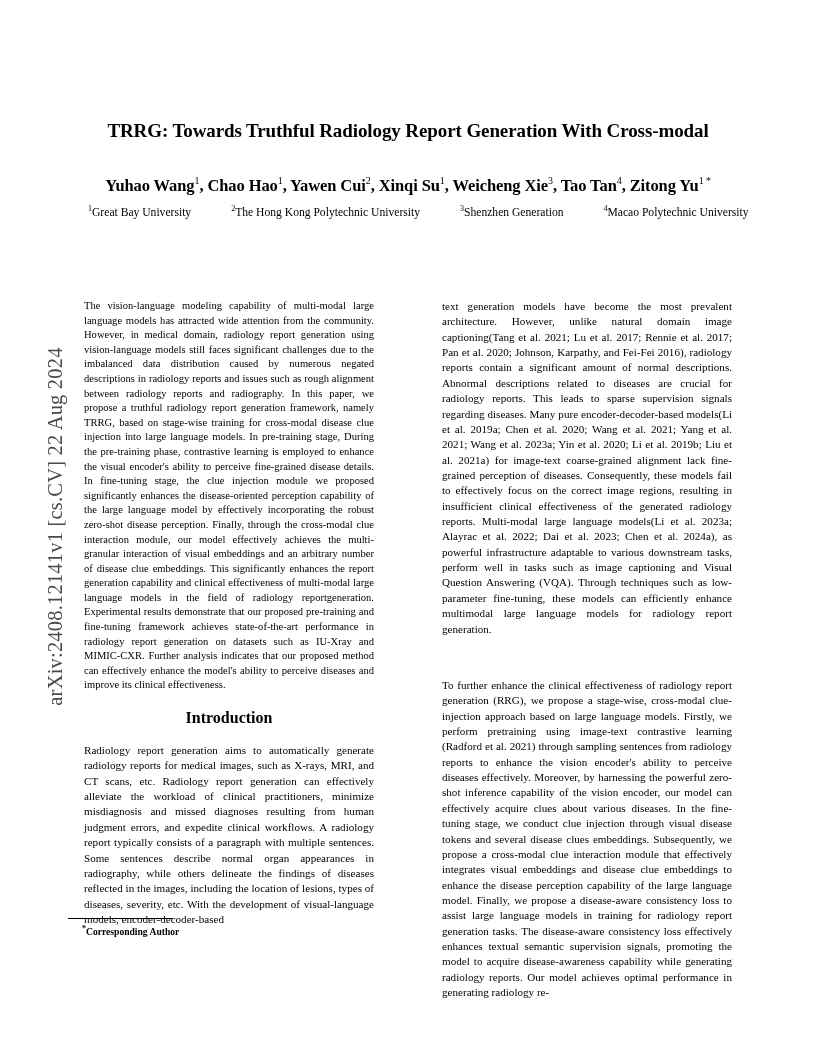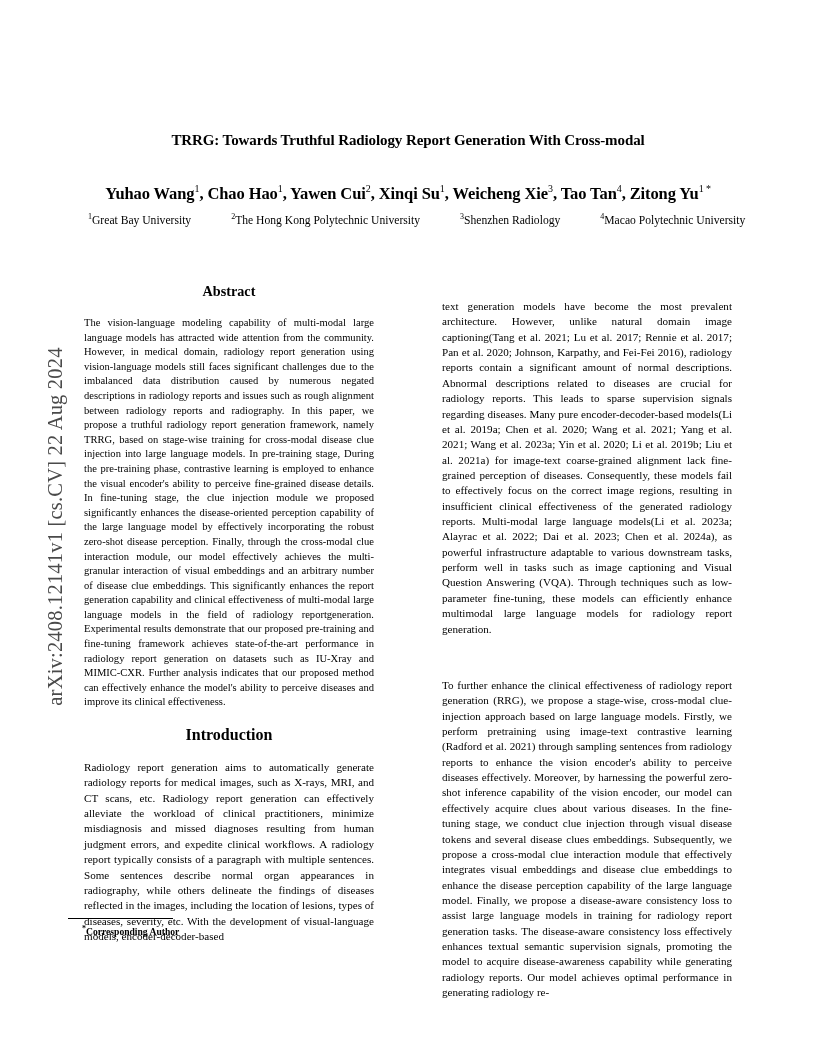--- a/index.html
+++ b/index.html
@@ -42,25 +42,25 @@
 
   
   #header {
     position: absolute;
     left: 68px;
     top: 118px;
     width: 680px;
     text-align: center;
   }
   #paper-title {
-    font-size: 15px;
+    font-size: 19px;
     font-weight: bold;
     line-height: 1.32;
     letter-spacing: -0.1px;
-    margin: 13px;
+    margin: 0;
   }
   #authors {
     margin-top: 32px;
     font-size: 16.5px;
     font-weight: bold;
     letter-spacing: -0.1px;
     white-space: nowrap;
   }
   #authors sup { font-size: 10px; font-weight: normal; vertical-align: super; }
   #authors .star { font-size: 10px; }
@@ -139,27 +139,26 @@
 
   <div id="arxiv-stamp">arXiv:2408.12141v1  [cs.CV]  22 Aug 2024</div>
 
   <div id="header">
     <h1 id="paper-title">
       <span>TRRG: Towards Truthful Radiology Report Generation With Cross-modal</span><br>
     </h1>
 
     <div id="authors"><span>Yuhao Wang</span><sup>1</sup>, <span>Chao Hao</span><sup>1</sup>, <span>Yawen Cui</span><sup>2</sup>, <span>Xinqi Su</span><sup>1</sup>, <span>Weicheng Xie</span><sup>3</sup>, <span>Tao Tan</span><sup>4</sup>, <span>Zitong Yu</span><sup>1</sup><sup class="star"> *</sup></div>
 
-    <div id="affiliations"><span class="aff"><sup>1</sup><span>Great Bay University</span></span><span class="aff"><sup>2</sup><span>The Hong Kong Polytechnic University</span></span><span class="aff"><sup>3</sup><span>Shenzhen Radiology</span></span><span class="aff"><sup>4</sup><span>Macao Polytechnic University</span></span></div>
+    <div id="affiliations"><span class="aff"><sup>1</sup><span>Great Bay University</span></span><span class="aff"><sup>2</sup><span>The Hong Kong Polytechnic University</span></span><span class="aff"><sup>3</sup><span>Shenzhen Generation</span></span><span class="aff"><sup>4</sup><span>Macao Polytechnic University</span></span></div>
   </div>
 
   <div id="columns">
 
     <div class="col">
-      <div class="section-head">Abstract</div>
       <p class="body abstract-text first">The vision-language modeling capability of multi-modal large language models has attracted wide attention from the community. However, in medical domain, radiology report generation using vision-language models still faces significant challenges due to the imbalanced data distribution caused by numerous negated descriptions in radiology reports and issues such as rough alignment between radiology reports and radiography. In this paper, we propose a truthful radiology report generation framework, namely TRRG, based on stage-wise training for cross-modal disease clue injection into large language models. In pre-training stage, During the pre-training phase, contrastive learning is employed to enhance the visual encoder's ability to perceive fine-grained disease details. In fine-tuning stage, the clue injection module we proposed significantly enhances the disease-oriented perception capability of the large language model by effectively incorporating the robust zero-shot disease perception. Finally, through the cross-modal clue interaction module, our model effectively achieves the multi-granular interaction of visual embeddings and an arbitrary number of disease clue embeddings. This significantly enhances the report generation capability and clinical effectiveness of multi-modal large language models in the field of radiology reportgeneration. Experimental results demonstrate that our proposed pre-training and fine-tuning framework achieves state-of-the-art performance in radiology report generation on datasets such as IU-Xray and MIMIC-CXR. Further analysis indicates that our proposed method can effectively enhance the model's ability to perceive diseases and improve its clinical effectiveness.</p>
 
       <div class="section-head intro">Introduction</div>
       <p class="body first">Radiology report generation aims to automatically generate radiology reports for medical images, such as X-rays, MRI, and CT scans, etc. Radiology report generation can effectively alleviate the workload of clinical practitioners, minimize misdiagnosis and missed diagnoses resulting from human judgment errors, and expedite clinical workflows. A radiology report typically consists of a paragraph with multiple sentences. Some sentences describe normal organ appearances in radiography, while others delineate the findings of diseases reflected in the images, including the location of lesions, types of diseases, severity, etc. With the development of visual-language models, encoder-decoder-based</p>
     </div>
 
     <div class="col">
       <p class="body first">text generation models have become the most prevalent architecture. However, unlike natural domain image captioning(Tang et al. 2021; Lu et al. 2017; Rennie et al. 2017; Pan et al. 2020; Johnson, Karpathy, and Fei-Fei 2016), radiology reports contain a significant amount of normal descriptions. Abnormal descriptions related to diseases are crucial for radiology reports. This leads to sparse supervision signals regarding diseases. Many pure encoder-decoder-based models(Li et al. 2019a; Chen et al. 2020; Wang et al. 2021; Yang et al. 2021; Wang et al. 2023a; Yin et al. 2020; Li et al. 2019b; Liu et al. 2021a) for image-text coarse-grained alignment lack fine-grained perception of diseases. Consequently, these models fail to effectively focus on the correct image regions, resulting in insufficient clinical effectiveness of the generated radiology reports. Multi-modal large language models(Li et al. 2023a; Alayrac et al. 2022; Dai et al. 2023; Chen et al. 2024a), as powerful infrastructure adaptable to various downstream tasks, perform well in tasks such as image captioning and Visual Question Answering (VQA). Through techniques such as low-parameter fine-tuning, these models can efficiently enhance multimodal large language models for radiology report generation.</p>
       <div class="para-gap"></div>
       <p class="body">To further enhance the clinical effectiveness of radiology report generation (RRG), we propose a stage-wise, cross-modal clue-injection approach based on large language models. Firstly, we perform pretraining using image-text contrastive learning (Radford et al. 2021) through sampling sentences from radiology reports to enhance the vision encoder's ability to perceive diseases effectively. Moreover, by harnessing the powerful zero-shot inference capability of the vision encoder, our model can effectively acquire clues about various diseases. In the fine-tuning stage, we conduct clue injection through visual disease tokens and several disease clues embeddings. Subsequently, we propose a cross-modal clue interaction module that effectively integrates visual embeddings and disease clue embeddings to enhance the disease perception capability of the large language model. Finally, we propose a disease-aware consistency loss to assist large language models in training for radiology report generation tasks. The disease-aware consistency loss effectively enhances textual semantic supervision signals, promoting the model to acquire disease-awareness capability while generating radiology reports. Our model achieves optimal performance in generating radiology re-</p>

